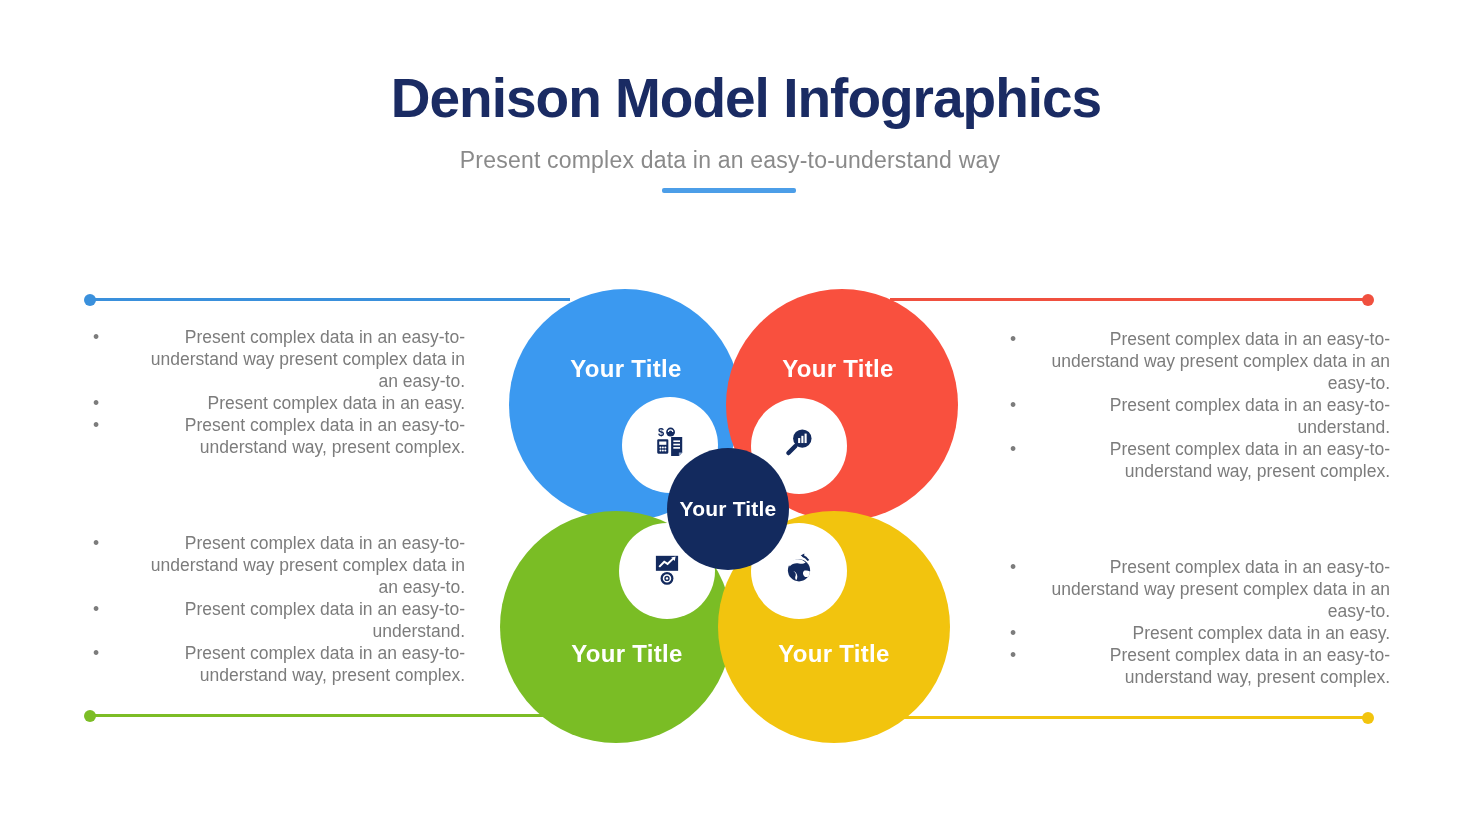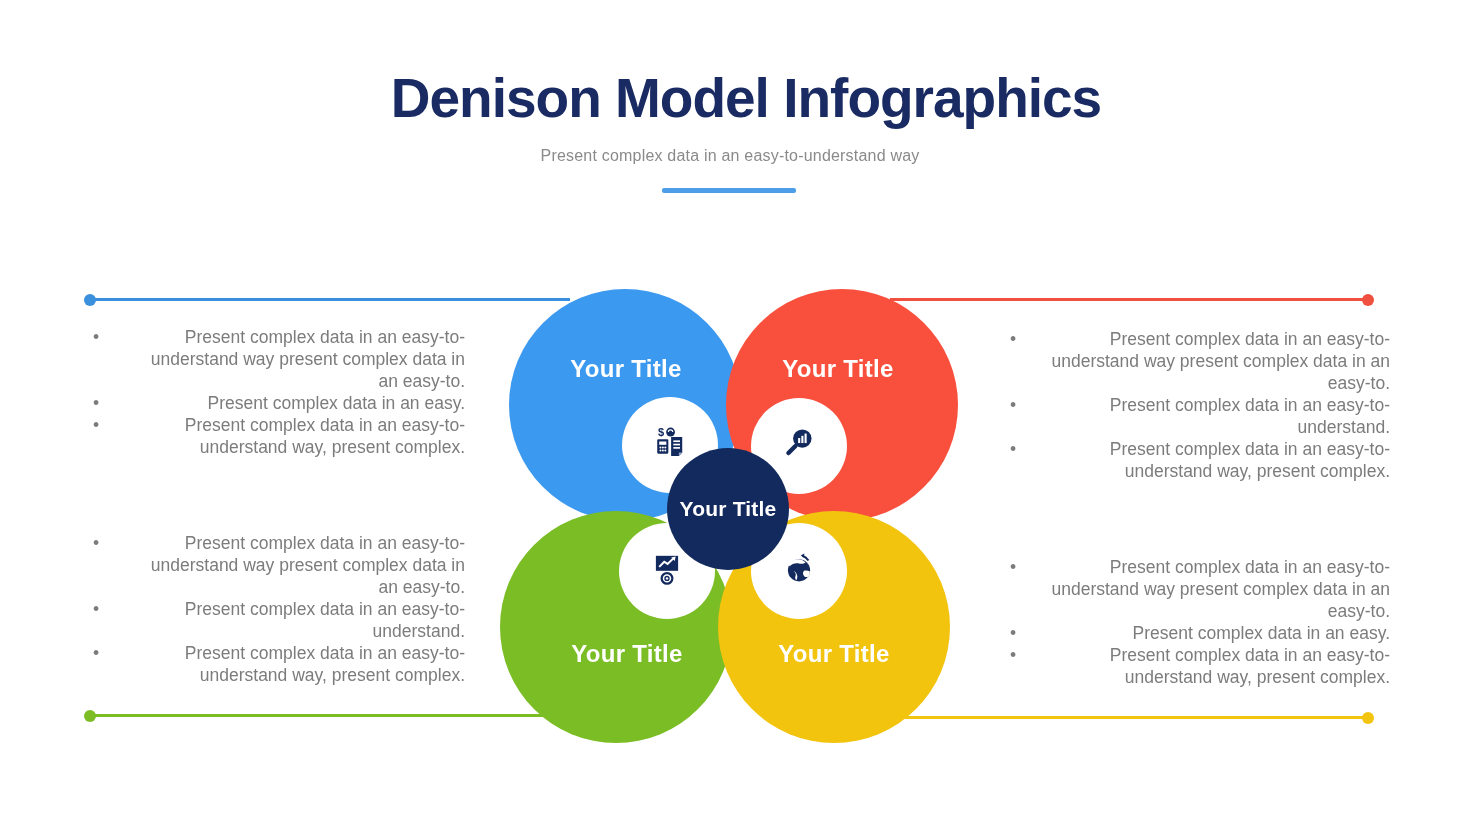--- a/index.html
+++ b/index.html
@@ -7,21 +7,21 @@
     position:relative;width:1460px;height:821px;background:#ffffff;overflow:hidden;
     font-family:"Liberation Sans", sans-serif;
   }
   
   .title{
     position:absolute;top:66px;left:0;width:1460px;text-align:center;
     font-size:55px;font-weight:bold;letter-spacing:-1px;color:#1A2B63;margin-left:16px;
   }
   .subtitle{
     position:absolute;top:147px;left:0;width:1460px;text-align:center;
-    font-size:16px;color:#8A8A8A;letter-spacing:.2px;
+    font-size:23px;color:#8A8A8A;letter-spacing:.2px;
   }
   .title-underline{
     position:absolute;top:188px;left:662px;width:134px;height:5px;
     background:#4C9EE8;border-radius:2px;
   }
   
   .line{position:absolute;height:3px;z-index:0;}
   .dot{position:absolute;width:12px;height:12px;border-radius:50%;z-index:0;}
   
   .big-circle{position:absolute;width:232px;height:232px;border-radius:50%;}

